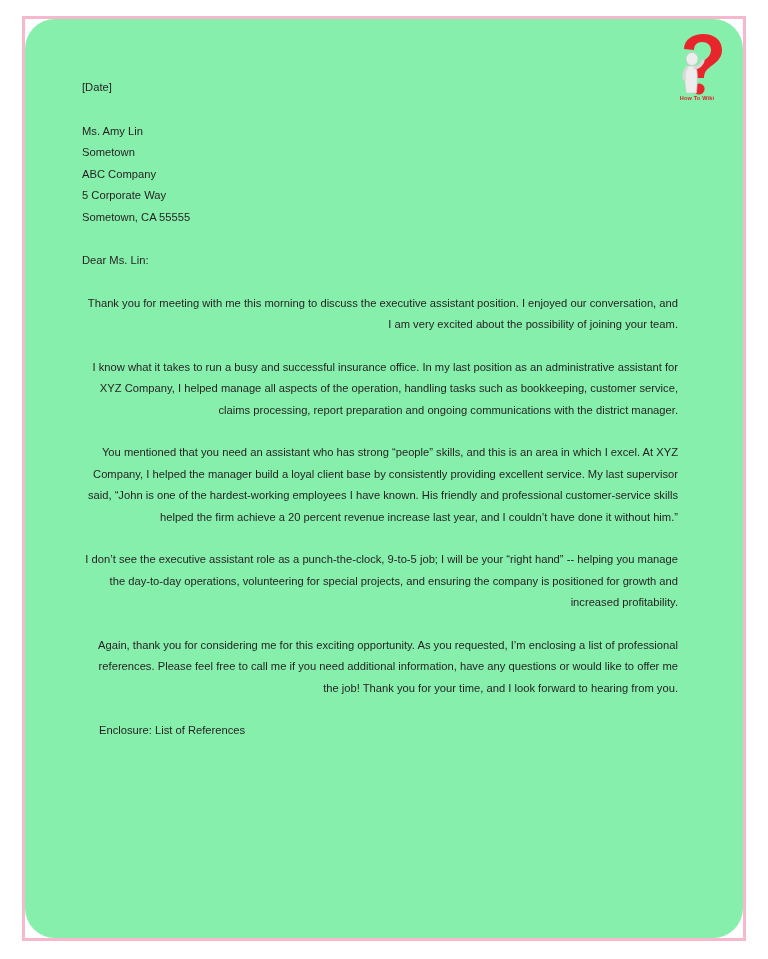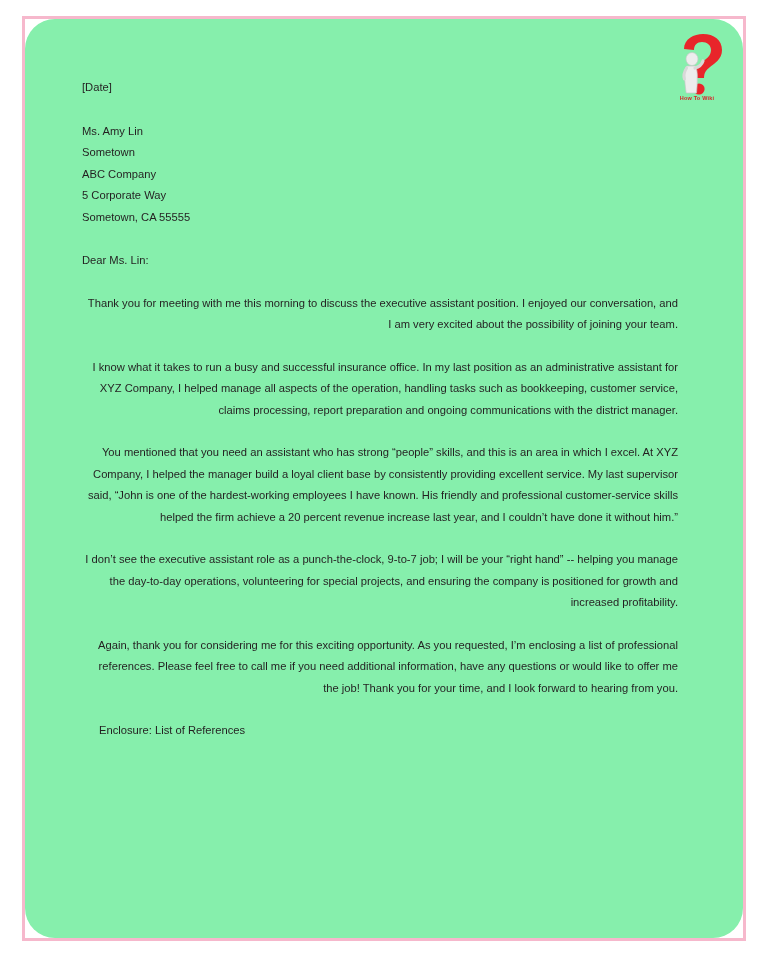--- a/index.html
+++ b/index.html
@@ -133,20 +133,20 @@
         <p class="address-line">ABC Company</p>
         <p class="address-line">5 Corporate Way</p>
         <p class="address-line">Sometown, CA 55555</p>
       </div>
 
       <p class="salutation">Dear Ms. Lin:</p>
 
       <p class="para">Thank you for meeting with me this morning to discuss the executive assistant position. I enjoyed our conversation, and I am very excited about the possibility of joining your team.</p>
       <p class="para">I know what it takes to run a busy and successful insurance office. In my last position as an administrative assistant for XYZ Company, I helped manage all aspects of the operation, handling tasks such as bookkeeping, customer service, claims processing, report preparation and ongoing communications with the district manager.</p>
       <p class="para">You mentioned that you need an assistant who has strong “people” skills, and this is an area in which I excel. At XYZ Company, I helped the manager build a loyal client base by consistently providing excellent service. My last supervisor said, “John is one of the hardest-working employees I have known. His friendly and professional customer-service skills helped the firm achieve a 20 percent revenue increase last year, and I couldn’t have done it without him.”</p>
-      <p class="para">I don’t see the executive assistant role as a punch-the-clock, 9-to-7 job; I will be your “right hand” -- helping you manage the day-to-day operations, volunteering for special projects, and ensuring the company is positioned for growth and increased profitability.</p>
+      <p class="para">I don’t see the executive assistant role as a punch-the-clock, 9-to-5 job; I will be your “right hand” -- helping you manage the day-to-day operations, volunteering for special projects, and ensuring the company is positioned for growth and increased profitability.</p>
       <p class="para">Again, thank you for considering me for this exciting opportunity. As you requested, I’m enclosing a list of professional references. Please feel free to call me if you need additional information, have any questions or would like to offer me the job! Thank you for your time, and I look forward to hearing from you.</p>
 
       <p class="enclosure">Enclosure: List of References</p>
 
     </div>
   </div>
 </div>
 
 </body></html>

